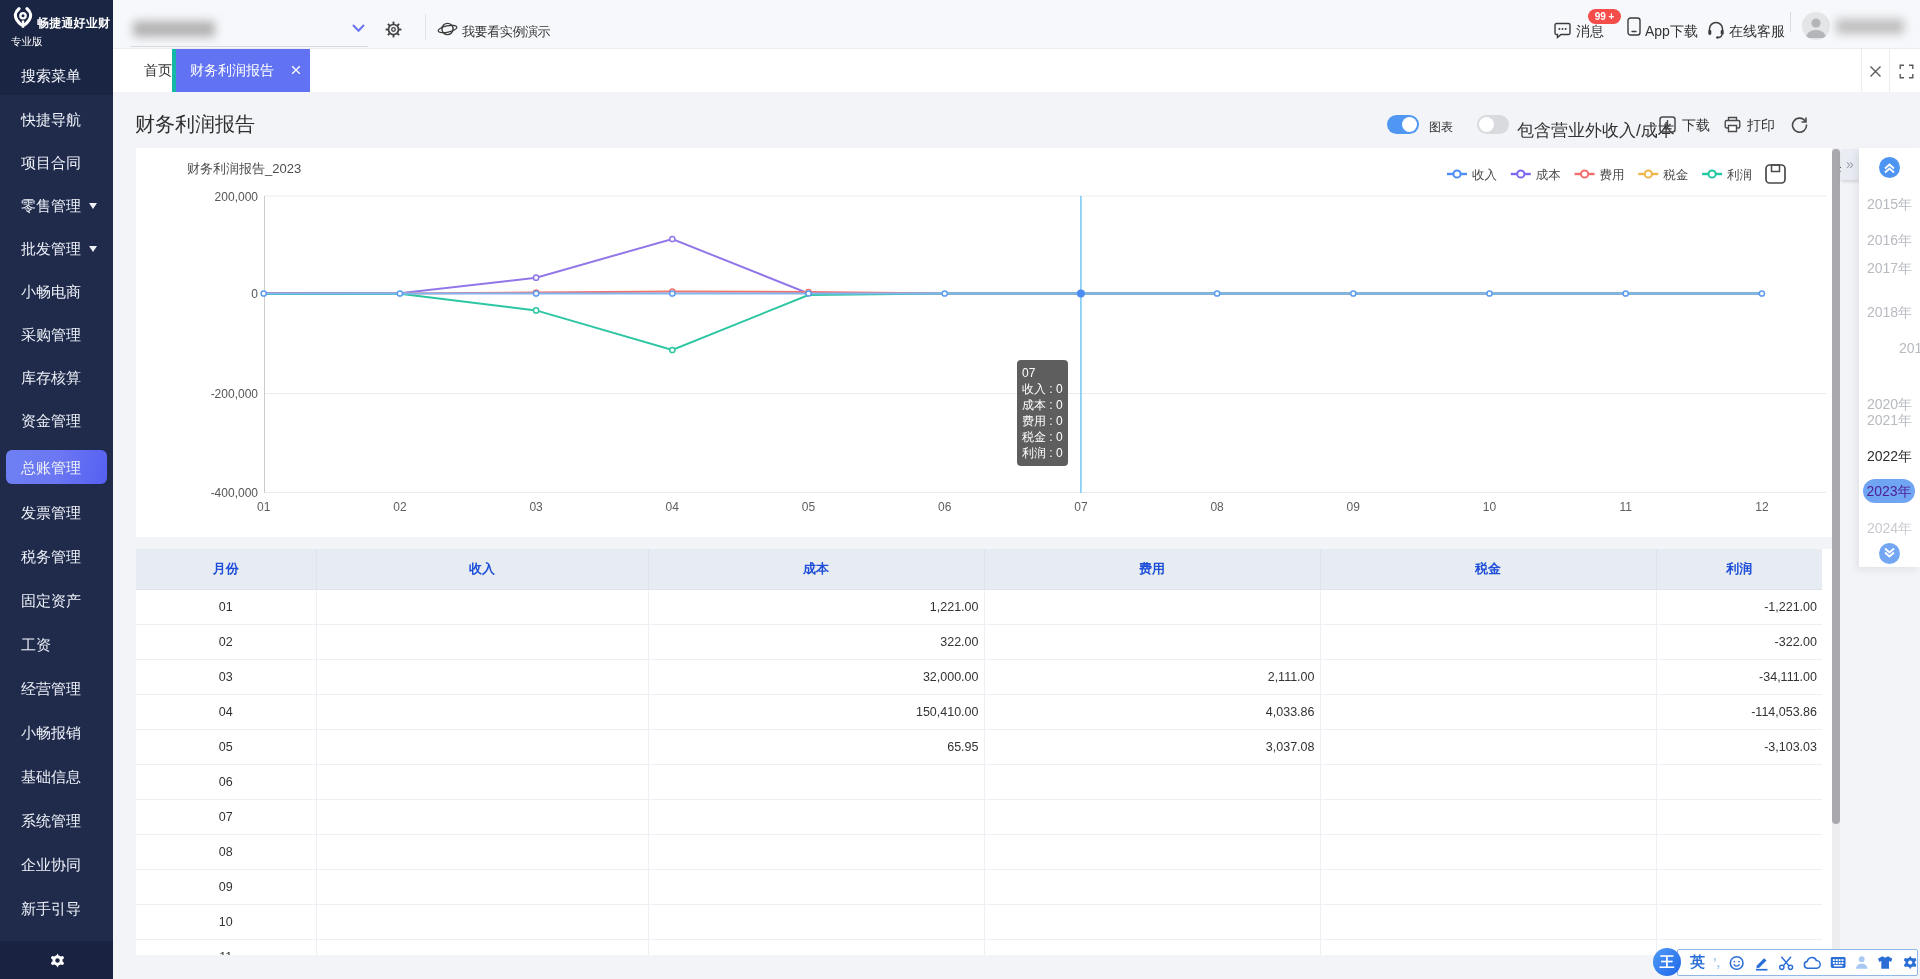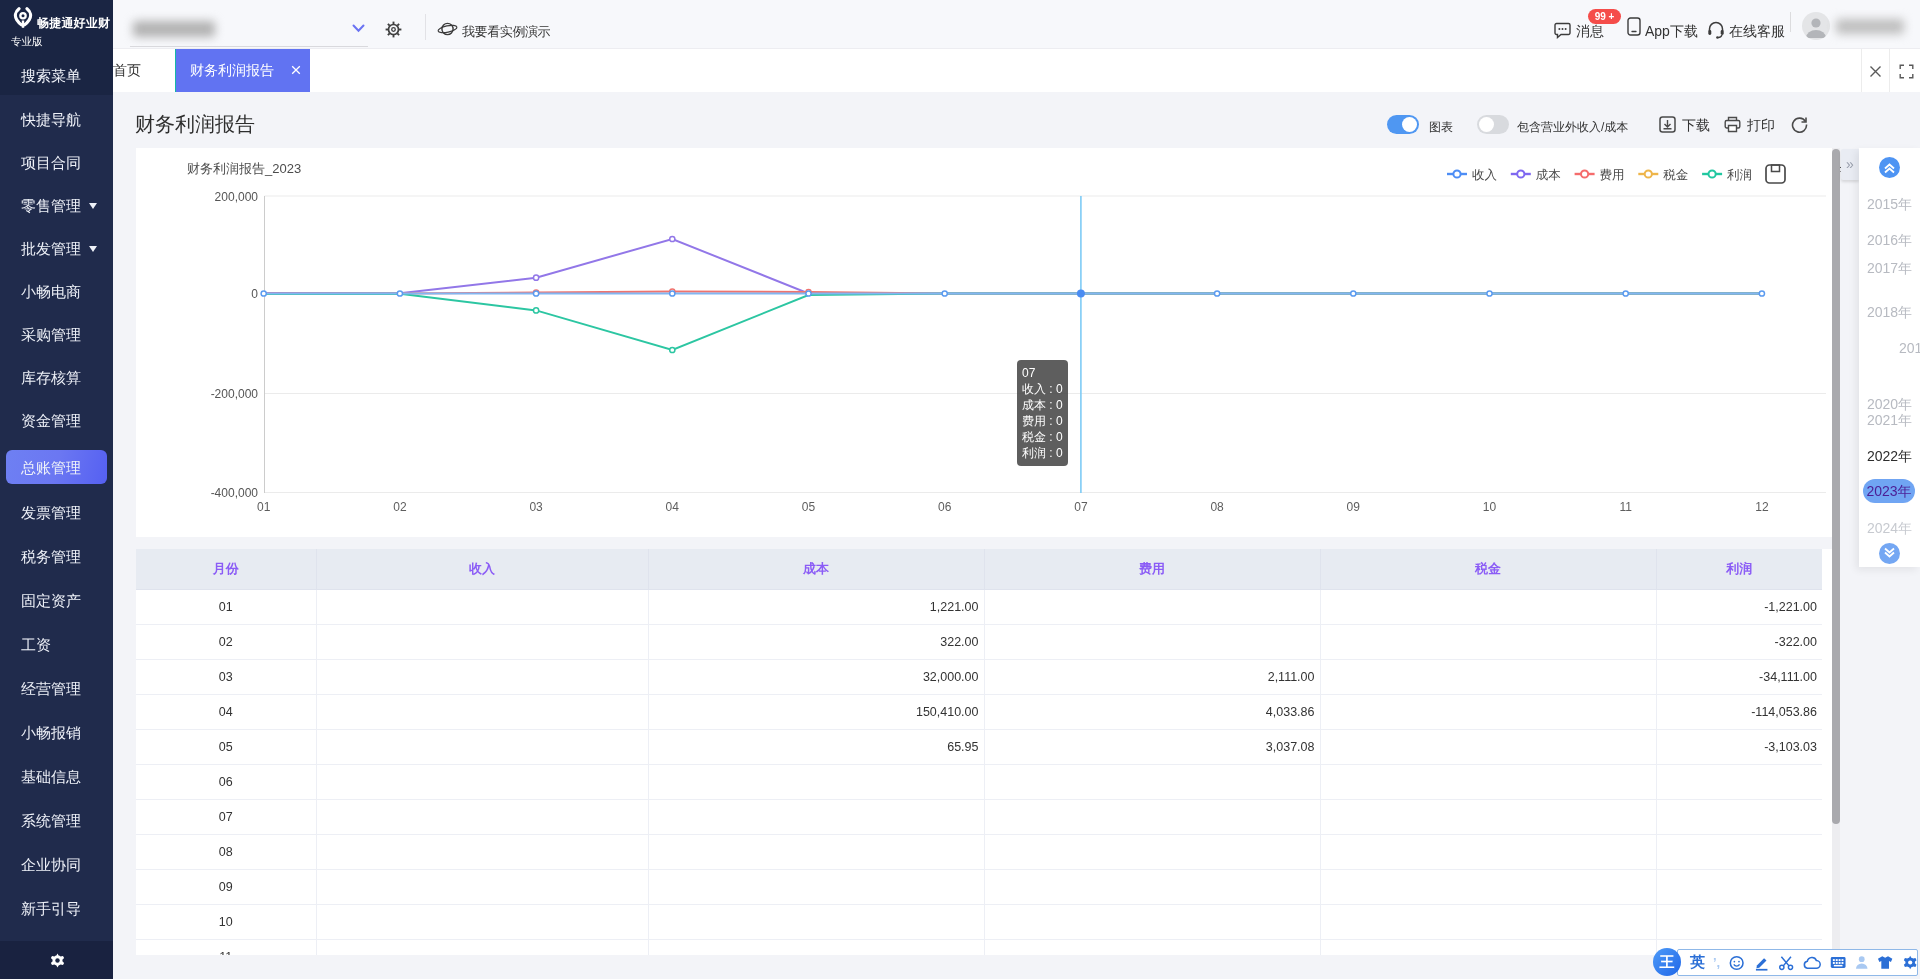--- a/index.html
+++ b/index.html
@@ -18,34 +18,34 @@
 #topbar{left:113px;top:0;width:1807px;height:49px;background:#f7f8fb;border-bottom:1px solid #ededf1;}
 .blur1{position:absolute;background:#b2b2b2;filter:blur(5px);border-radius:3px;}
 #selline{left:17px;top:46px;width:238px;height:1px;background:#d9d9dd;}
 .tbtext{position:absolute;font-size:14px;color:#333;white-space:nowrap;}
 .tbsep{position:absolute;width:1px;background:#e2e2e6;}
 
 #badge{left:1475px;top:9px;width:33px;height:15px;background:#f54d4a;border-radius:8px;color:#fff;font-size:10px;font-weight:bold;text-align:center;line-height:15px;}
 #avatar{left:1690px;top:11px;width:28px;height:28px;border-radius:50%;background:#e4e5e7;overflow:hidden;}
 
 #tabrow{left:113px;top:49px;width:1807px;height:43px;background:#fff;}
-#tab1{position:absolute;left:0;top:0;width:63px;height:43px;border-right:1px solid #14b8a6;color:#333;font-size:14px;text-align:left;line-height:43px;}
+#tab1{position:absolute;left:0;top:0;width:63px;height:43px;border-right:4px solid #14b8a6;color:#333;font-size:14px;text-align:right;line-height:43px;}
 #tab2{position:absolute;left:63px;top:0;width:134px;height:43px;background:#6173f2;color:#fff;font-size:14px;line-height:43px;padding-left:14px;}
 
 #ctitle{left:135px;top:111px;font-size:20px;font-weight:500;color:#2e2e2e;}
 .toggle{position:absolute;top:115px;width:32px;height:19px;border-radius:10px;}
 .knob{position:absolute;top:2px;width:15px;height:15px;border-radius:50%;background:#fff;}
 .ctext{position:absolute;top:117px;font-size:14px;color:#333;white-space:nowrap;}
 
 #card{left:136px;top:148px;width:1696px;height:389px;background:#fff;}
 #tooltip{left:1017px;top:360px;width:51px;height:106px;background:rgba(58,58,58,.82);border-radius:4px;color:#fff;font-size:12px;line-height:16px;padding:5px 0 0 5px;white-space:nowrap;}
 
 #tablewrap{left:136px;top:549px;width:1696px;height:406px;overflow:hidden;background:#fff;}
 table{border-collapse:collapse;table-layout:fixed;width:1686px;font-size:13px;}
-th{height:40px;background:#e7ebf2;color:#8b5cf6;font-weight:bold;border-right:1px solid #dfe3ed;border-bottom:1px solid #dfe3ed;}
+th{height:40px;background:#e7ebf2;color:#1d4ed8;font-weight:bold;border-right:1px solid #dfe3ed;border-bottom:1px solid #dfe3ed;}
 td{height:35px;color:#333;font-size:12.5px;border-right:1px solid #edeff5;border-bottom:1px solid #edeff5;text-align:right;padding-right:5px;}
 td.c{text-align:center;padding-right:0;}
 th:last-child,td:last-child{border-right:none;}
 
 #sbtrack{left:1832px;top:148px;width:8px;height:804px;background:#ededf0;}
 #sbthumb{left:1832px;top:149px;width:8px;height:675px;background:#a9a9ad;border-radius:4px;}
 #expbtn{left:1841px;top:149px;width:18px;height:31px;background:#e9ecf3;border-radius:2px 0 0 2px;color:#9aa0ad;font-size:14px;text-align:center;line-height:30px;box-shadow:0 2px 3px rgba(0,0,0,.12);}
 #yearpanel{left:1859px;top:148px;width:61px;height:419px;background:#fff;box-shadow:-3px 3px 8px rgba(0,0,0,.07);}
 .ybtn{position:absolute;left:1879px;width:21px;height:21px;border-radius:50%;}
 .yr{position:absolute;left:1859px;width:61px;text-align:center;font-size:14px;color:#b7bac1;white-space:nowrap;}
@@ -175,21 +175,21 @@
 
 <div class="abs" id="ctitle">财务利润报告</div>
 
 <div class="toggle" style="left:1387px;background:#4f97f2;">
     <div class="knob" style="right:2px;"></div>
   </div>
 <div class="ctext" style="left:1429px;top:119px;font-size:12px;">图表</div>
 <div class="toggle" style="left:1477px;background:#d8dade;">
     <div class="knob" style="left:2px;"></div>
   </div>
-<div class="ctext" style="left:1517px;top:119px;font-size:12px;text-align:center;">包含营业外收入/成本</div>
+<div class="ctext" style="left:1517px;top:119px;font-size:17px;text-align:center;">包含营业外收入/成本</div>
 <svg class="abs" style="left:1659px;top:116px" width="17" height="17" viewBox="0 0 17 17">
     <rect x="1" y="1" width="15" height="15" rx="2.5" fill="none" stroke="#4a4a4a" stroke-width="1.5"></rect>
     <path d="M8.5 4 V10.5 M5.5 8 L8.5 11 L11.5 8 M4.5 12.8 H12.5" fill="none" stroke="#4a4a4a" stroke-width="1.4"></path>
   </svg>
 <div class="ctext" style="left:1682px;">下载</div>
 <svg class="abs" style="left:1724px;top:116px" width="17" height="17" viewBox="0 0 17 17">
     <path d="M4.5 4.5 V1.5 H12.5 V4.5" fill="none" stroke="#4a4a4a" stroke-width="1.4"></path>
     <rect x="1.2" y="4.5" width="14.6" height="7.5" rx="1.5" fill="none" stroke="#4a4a4a" stroke-width="1.4"></rect>
     <path d="M4.5 9.5 H12.5 V15.5 H4.5 Z" fill="#fff" stroke="#4a4a4a" stroke-width="1.4"></path>
   </svg>

